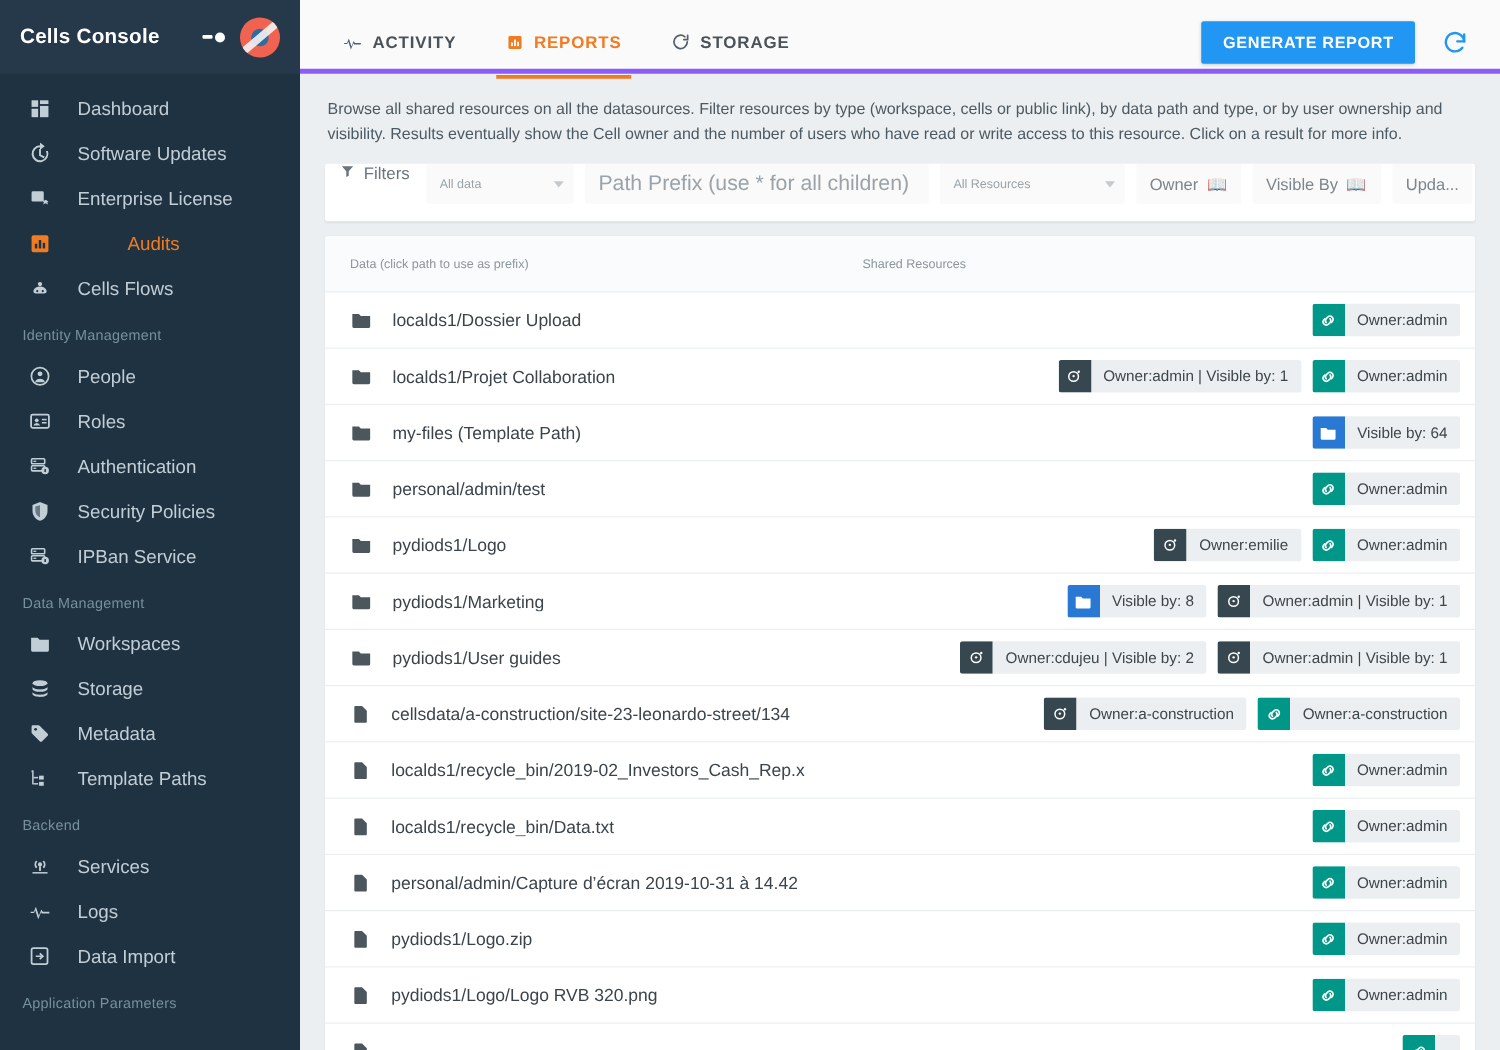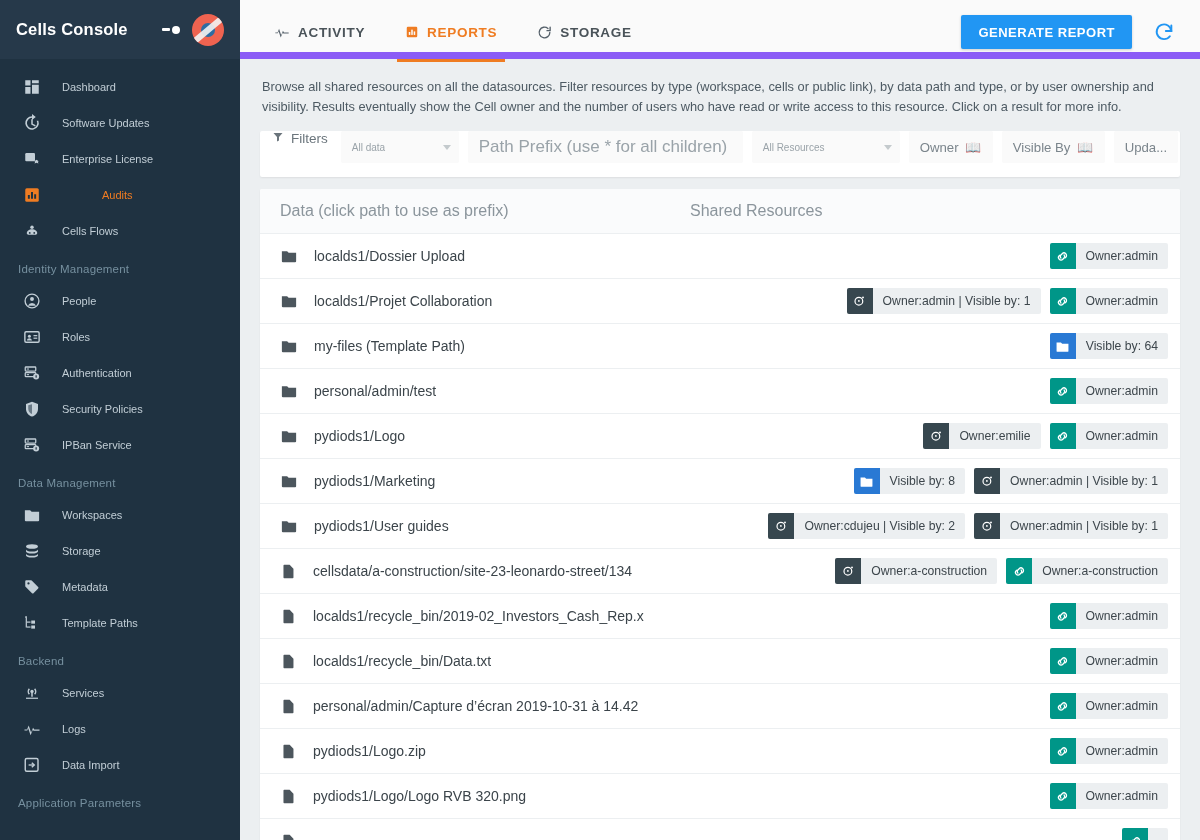--- a/index.html
+++ b/index.html
@@ -47,31 +47,31 @@
   }
   .sb-item {
     display: flex; align-items: center; height: 36px;
     padding: 0 0 0 22px; gap: 20px; cursor: pointer;
   }
   .sb-item .ico {
     width: 20px; height: 20px; flex: 0 0 20px;
     display: flex; align-items: center; justify-content: center;
     color: #c2ced6;
   }
-  .sb-item .lbl { color: #c2ced6; font-size: 11px; }
+  .sb-item .lbl { color: #c2ced6; font-size: 15px; }
   .sb-item.active .lbl { color: #ef7c22; margin-left: 40px; }
   .sb-item.active .ico { color: #ef7c22; }
   .sb-item svg { display: block; }
 
   
   .main { flex: 1; height: 840px; background: #eceff1; display: flex; flex-direction: column; overflow: hidden; }
   .topbar {
     height: 59px; flex: 0 0 59px; background: #fafafa;
     display: flex; align-items: center; padding: 12px 22px 0 18px;
-    border-bottom: 7px solid #8b5cf6; position: relative;
+    border-bottom: 4px solid #8b5cf6; position: relative;
   }
   .tabs { display: flex; align-items: center; height: 59px; gap: 8px; }
   .tab {
     display: flex; align-items: center; gap: 8px; height: 59px;
     padding: 0 16px; cursor: pointer; position: relative;
     font-size: 13.5px; font-weight: bold; letter-spacing: .7px; color: #4a5359;
   }
   .tab .tico { display: flex; align-items: center; color: #55606a; }
   .tab.active { color: #ef7c22; }
   .tab.active .tico { color: #ef7c22; }
@@ -132,21 +132,21 @@
 
   
   .table {
     background: #fff; margin-top: 12px; border-radius: 2px;
     box-shadow: 0 1px 2px rgba(0,0,0,.07); overflow: hidden;
   }
   .thead {
     height: 45px; display: flex; align-items: center;
     background: #fafbfc; border-bottom: 1px solid #eceff1;
   }
-  .th { color: #8b959c; font-size: 16px; }
+  .th { color: #8b959c; font-size: 10px; }
   .th.c1 { width: 430px; padding-left: 20px; }
   .th.c2 { flex: 1; }
   .row {
     height: 45px; display: flex; align-items: center;
     border-bottom: 1px solid #eceff1; cursor: pointer; overflow: hidden;
   }
   .cell-path {
     width: 430px; display: flex; align-items: center; gap: 16px;
     padding-left: 20px; overflow: hidden; white-space: nowrap; flex: 0 0 430px;
   }

